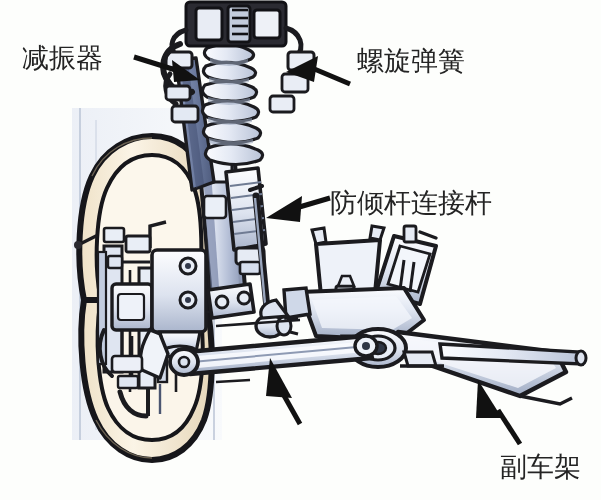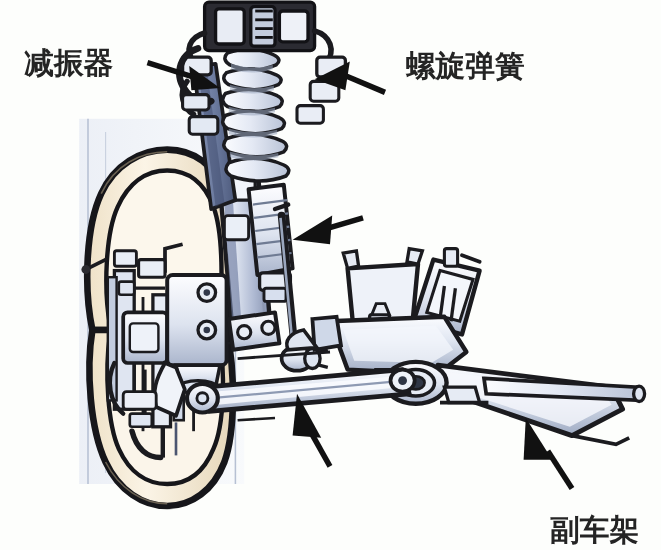--- a/index.html
+++ b/index.html
@@ -7,21 +7,21 @@
     width:601px;height:500px;
     background:#fdfefc;
     font-family:"DejaVu Sans","Liberation Sans",sans-serif;
     overflow:hidden;position:relative;
   }
   #stage{position:absolute;left:0;top:0;width:601px;height:500px;}
   svg.layer{position:absolute;left:0;top:0;width:601px;height:500px;}
   .lbl{
     position:absolute;
     font-family:"DejaVu Sans","Liberation Sans",sans-serif;
-    font-weight:700;
+    font-weight:400;
     font-size:27px;
     line-height:30px;
     color:#242424;
     white-space:nowrap;
     letter-spacing:0px;
     -webkit-font-smoothing:antialiased;
   }
 </style>
 </head>
 <body>
@@ -322,19 +322,20 @@
     </g>
 
     <g>
       <line x1="520" y1="444" x2="498" y2="410" stroke="#111111" stroke-width="5"></line>
       <polygon points="478,380 502,418 476,418" fill="#111111"></polygon>
     </g>
   </svg>
 
   <div class="lbl" style="left:22px;top:43px;">减振器</div>
 
-  <div class="lbl" style="left:369px;top:46px;">螺旋弹簧</div>
-
-
-
-  <div class="lbl" style="left:500px;top:452px;margin-top:16px;">副车架</div>
+  <div class="lbl" style="left:357px;top:46px;">螺旋弹簧</div>
+
+  <div class="lbl" style="left:330px;top:188px;">防倾杆连接杆</div>
+
+
+  <div class="lbl" style="left:500px;top:452px;">副车架</div>
 
 </div>
 
 </body></html>

